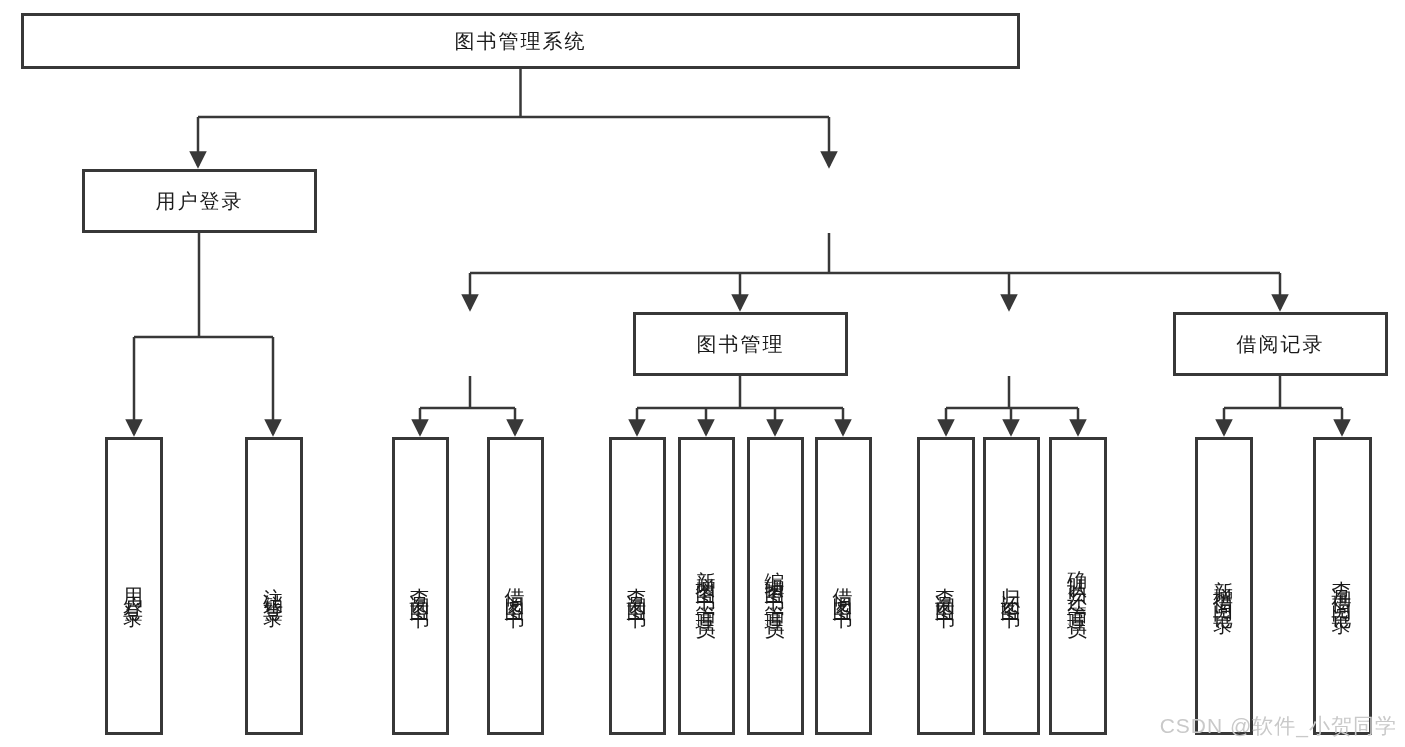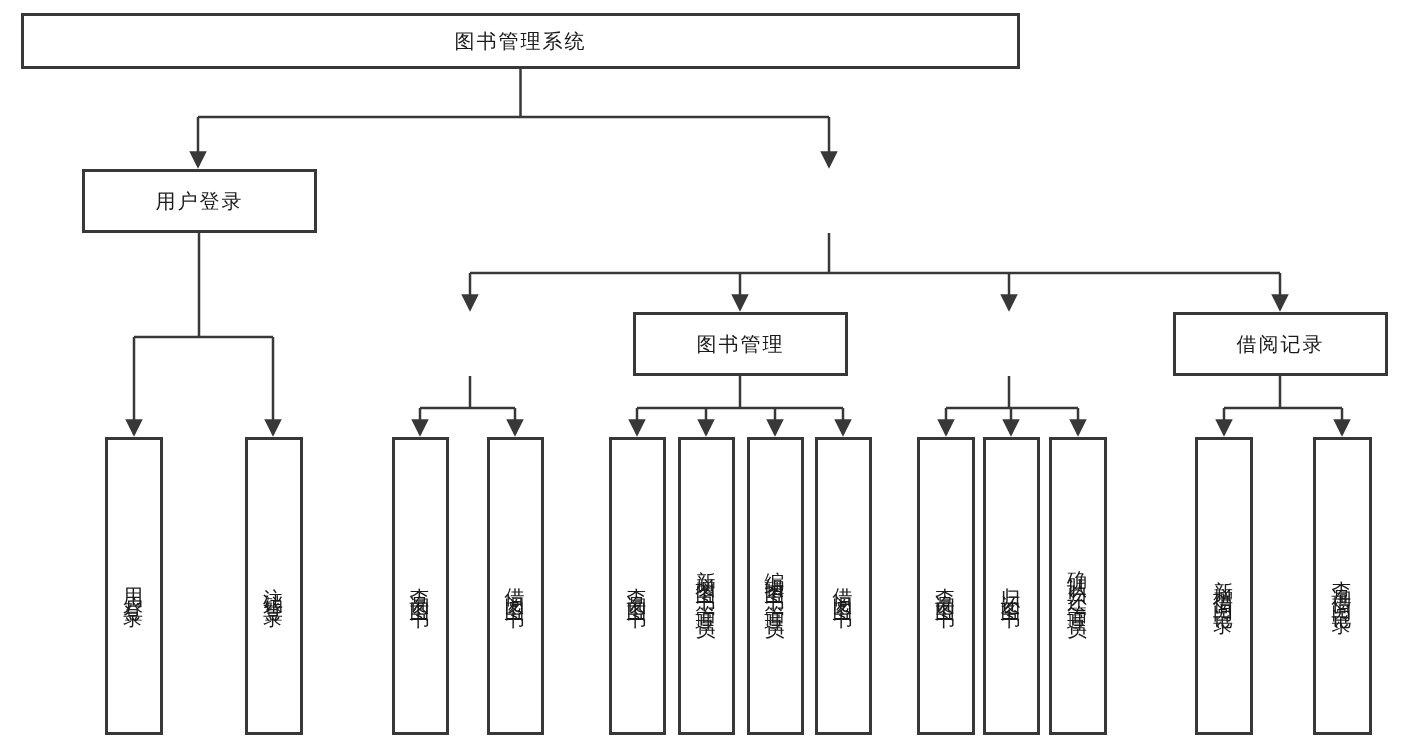--- a/index.html
+++ b/index.html
@@ -134,14 +134,15 @@
   <div class="node vnode j2">编辑图书（管理员）</div>
   <div class="node vnode j3">借阅图书</div>
 
   <div class="node vnode c0">查询图书</div>
   <div class="node vnode c1">归还图书</div>
   <div class="node vnode c2">确认归还（管理员）</div>
 
   <div class="node vnode r0">新增借阅记录</div>
   <div class="node vnode r1">查询借阅记录</div>
 
+  <div class="watermark">CSDN @软件_小贺同学</div>
 
 </div>
 
 </body></html>

